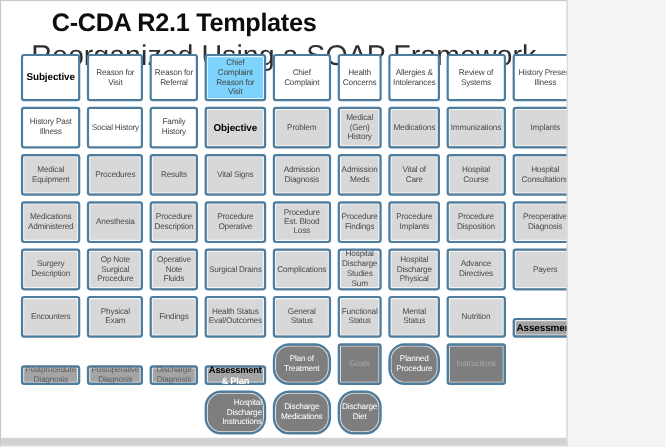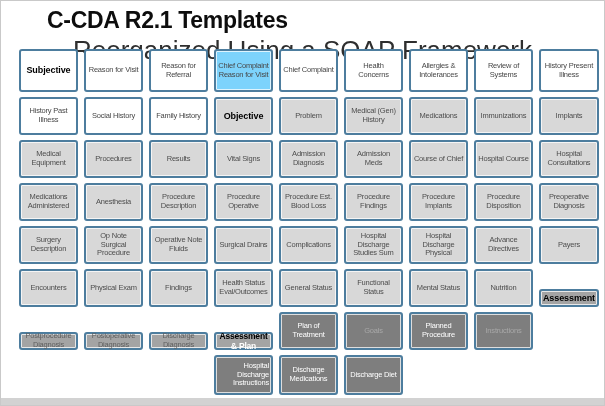--- a/index.html
+++ b/index.html
@@ -1,17 +1,17 @@
 <!DOCTYPE html>
 <html><head>
 <meta charset="utf-8">
 <style>
   html,body{margin:0;padding:0;background:#f4f4f4;}
   .canvas{
-    position:relative;width:605px;height:406px;margin:0;
+    position:relative;width:516px;height:406px;margin:0;
     background:#ffffff;border:1px solid #c9c9c9;box-sizing:border-box;
     font-family:"Liberation Sans","DejaVu Sans",sans-serif;overflow:hidden;
   }
   .title{
     margin:6px 0 0 46px;font-size:23px;font-weight:bold;color:#0d0d0d;
     letter-spacing:-0.3px;
   }
   .subtitle{
     margin:1px 0 0 0;text-align:center;font-size:26px;color:#2e2e2e;
   }
@@ -27,21 +27,21 @@
     font-size:7.5px;line-height:1.18;letter-spacing:-0.2px;padding:1px 2px;
     color:#474747;
     box-shadow:inset 0 0 0 1px rgba(255,255,255,0.75);
   }
   .bg-white{background:#ffffff;}
   .bg-pale{background:#7dd3fc;}
   .bg-light{background:#d8d8d8;color:#4d4d4d;}
   .bg-medium{background:#a4a4a4;color:#5e5e5e;margin-top:20px;}
   .bg-dark{background:#7e7e7e;}
   .t-bold{font-weight:bold;color:#000000;font-size:9px;letter-spacing:-0.1px;}
-  .t-white{color:#ffffff;}
+  .t-white{color:#ffffff;border-radius:15px;}
   .t-muted{color:#a8a8a8;}
   .duo{flex-direction:column;font-weight:bold;font-size:8.5px;}
   .duo .part1{color:#000000;display:block;}
   .duo .part2{color:#ffffff;display:block;}
   .bottom-strip{
     position:absolute;left:0;right:0;bottom:0;height:7px;background:#d2d2d2;
   }
 </style>
 </head>
 <body>
@@ -67,21 +67,21 @@
       <div class="box bg-light">Medical (Gen) History</div>
       <div class="box bg-light">Medications</div>
       <div class="box bg-light">Immunizations</div>
       <div class="box bg-light">Implants</div>
       <div class="box bg-light">Medical Equipment</div>
       <div class="box bg-light">Procedures</div>
       <div class="box bg-light">Results</div>
       <div class="box bg-light">Vital Signs</div>
       <div class="box bg-light">Admission Diagnosis</div>
       <div class="box bg-light">Admission Meds</div>
-      <div class="box bg-light">Course of Chief</div>
+      <div class="box bg-light">Vital of Care</div>
       <div class="box bg-light">Hospital Course</div>
       <div class="box bg-light">Hospital Consultations</div>
       <div class="box bg-light">Medications Administered</div>
       <div class="box bg-light">Anesthesia</div>
       <div class="box bg-light">Procedure Description</div>
       <div class="box bg-light">Procedure Operative</div>
       <div class="box bg-light">Procedure Est. Blood Loss</div>
       <div class="box bg-light">Procedure Findings</div>
       <div class="box bg-light">Procedure Implants</div>
       <div class="box bg-light">Procedure Disposition</div>

